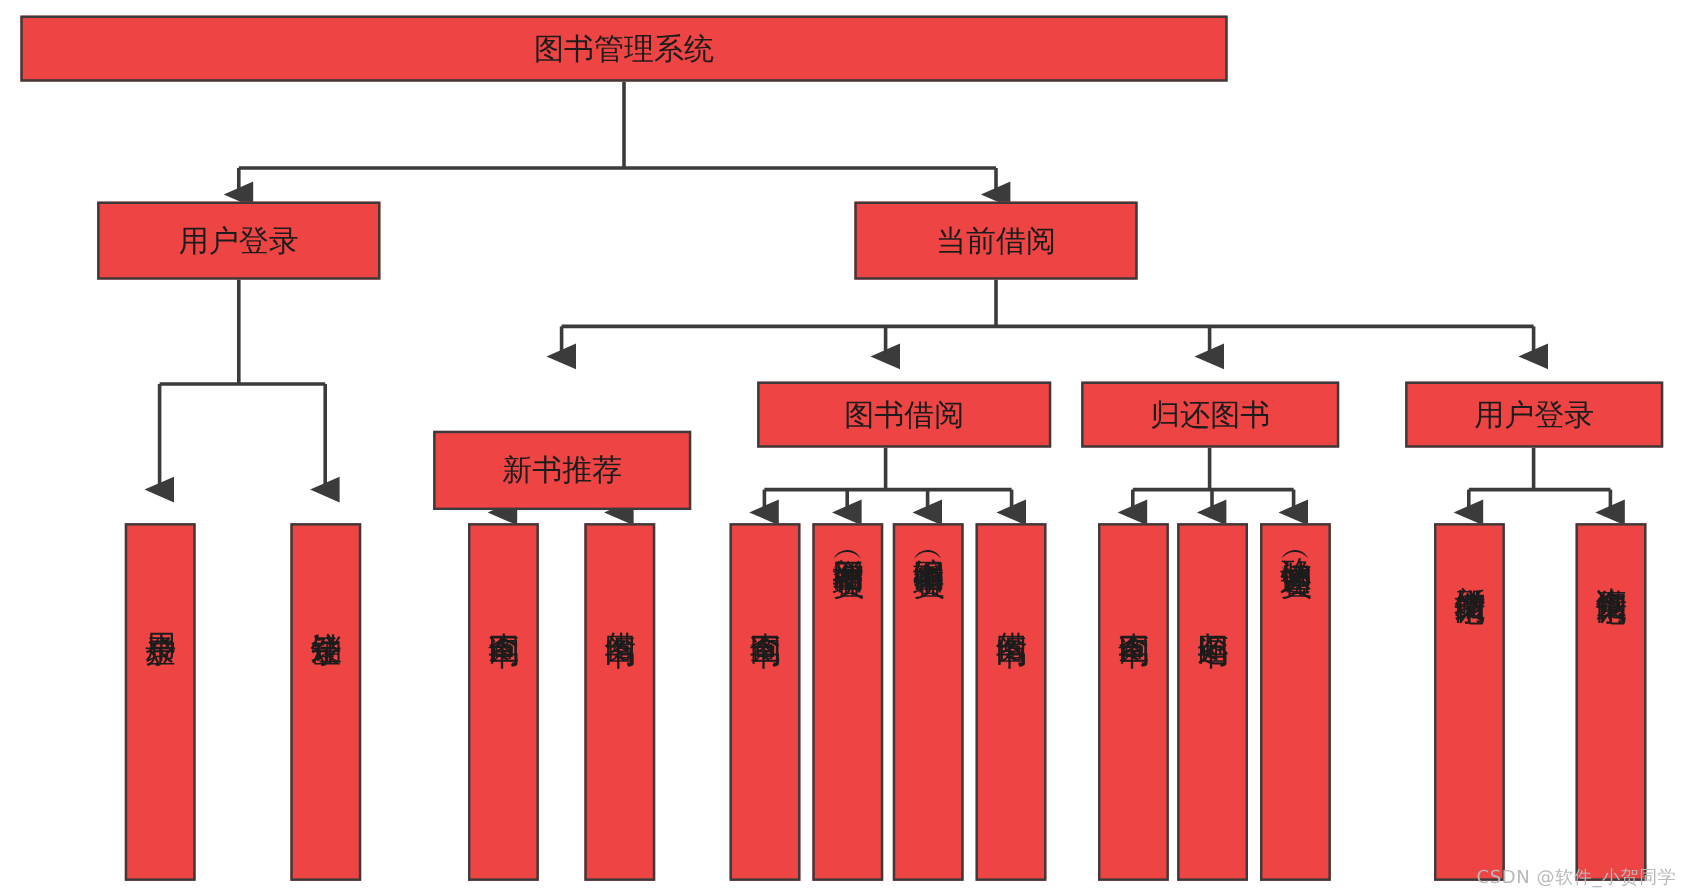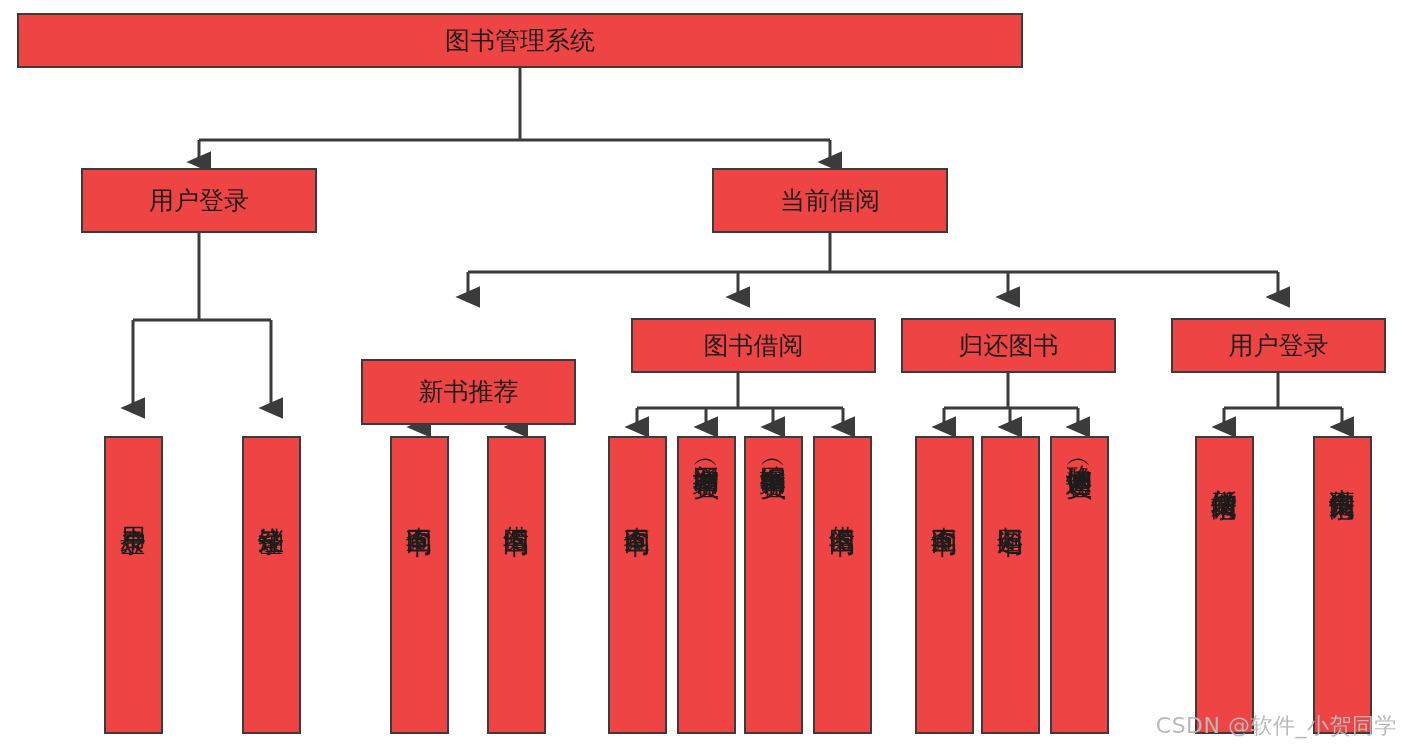--- a/index.html
+++ b/index.html
@@ -57,21 +57,21 @@
     writing-mode: vertical-rl;
     text-orientation: upright;
     font-size: 26px;
     letter-spacing: 1.5px;
     line-height: 1;
   }
   .watermark {
     position: absolute;
     right: 8px;
     bottom: 6px;
-    font-size: 22px;
+    font-size: 15px;
     color: #b9b9b9;
     letter-spacing: 0.5px;
     white-space: nowrap;
     font-family: "DejaVu Sans", "Liberation Sans", sans-serif;
   }
 </style>
 </head>
 <body>
 
 <div id="diagram-root">

